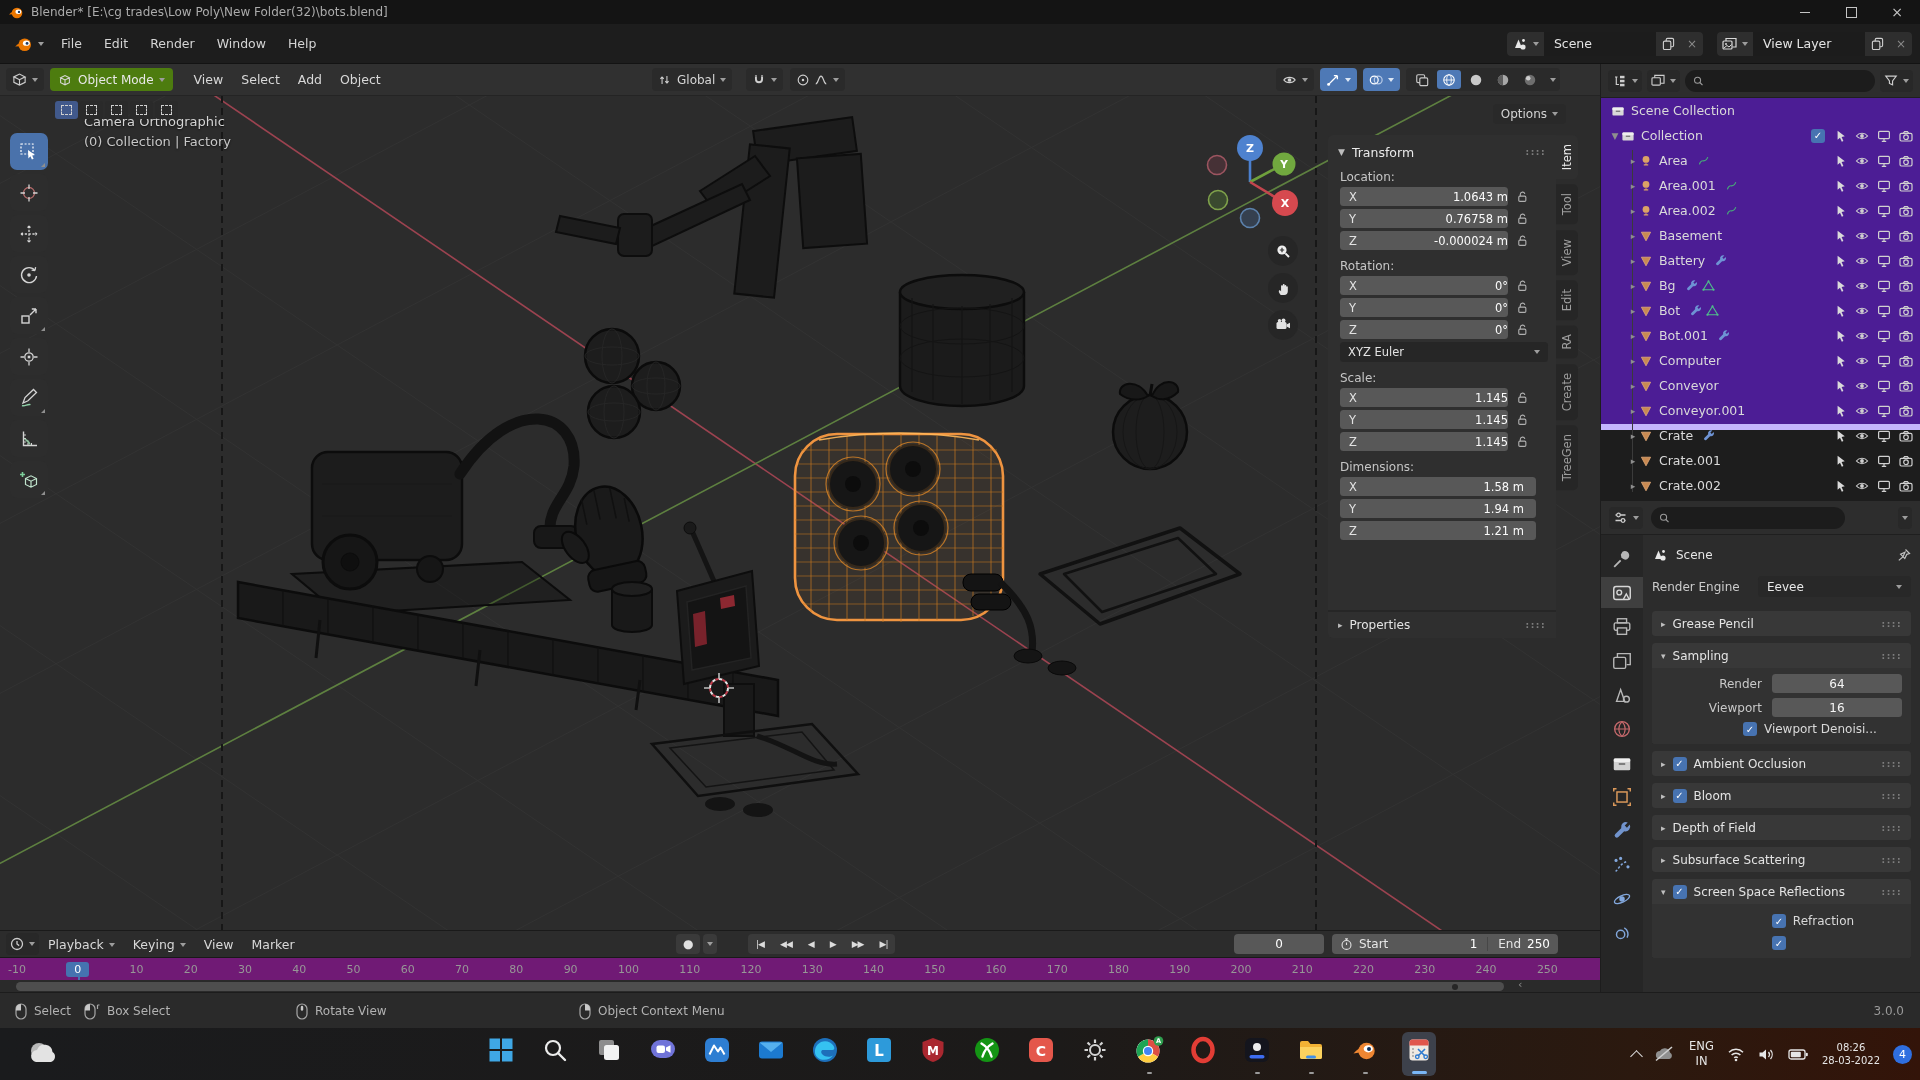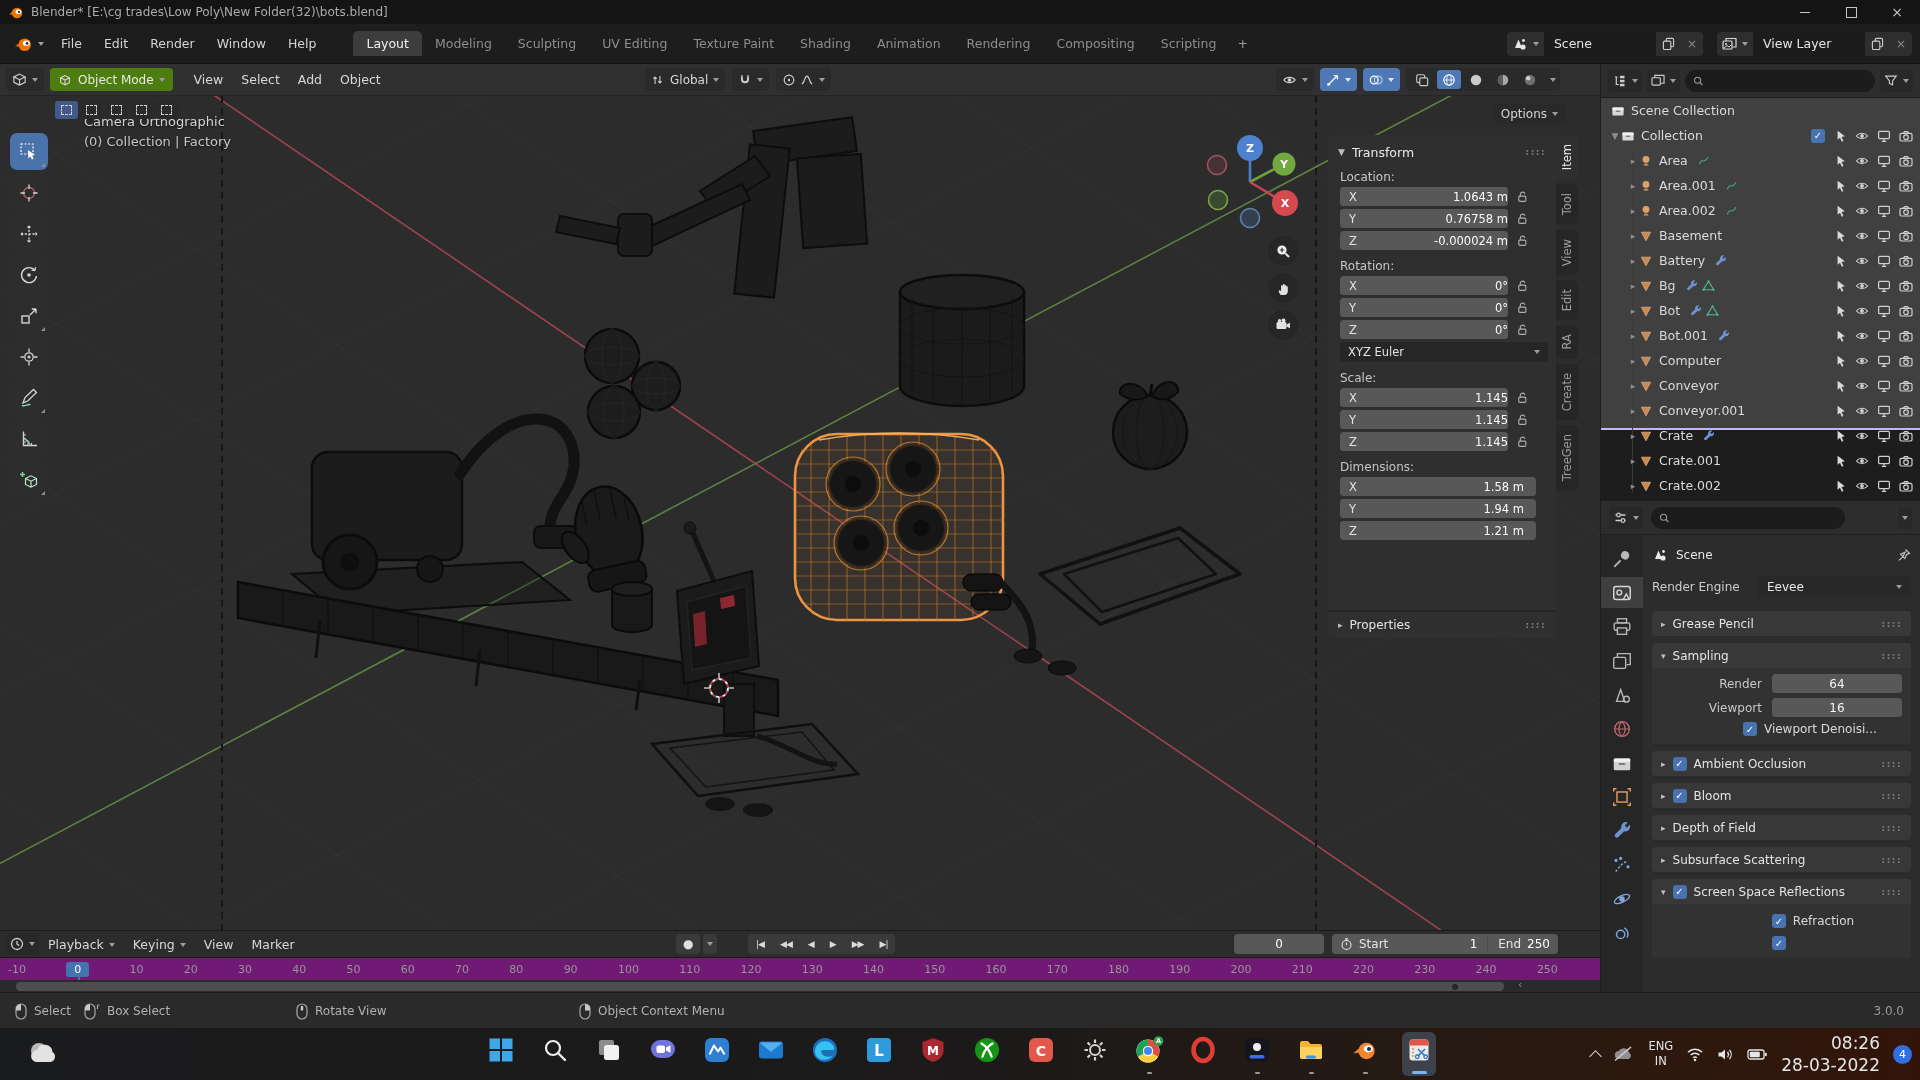--- a/index.html
+++ b/index.html
@@ -78,21 +78,21 @@
   .np-drop{margin:2px 8px 3px 12px;height:20px;background:#262626;border-radius:3.5px;display:flex;align-items:center;padding:0 8px;color:#e2e2e2;font-size:11.5px;}
   .np-drop .cv{margin-left:auto;}
   #np-props{position:absolute;left:0;right:0;bottom:0;height:26px;background:#2f2f2f;border-top:2px solid #262626;display:flex;align-items:center;padding:0 10px;color:#e4e4e4;border-radius:0 0 0 5px;}
   #np-props .car{color:#bdbdbd;font-size:9px;margin-right:7px;}
   #np-props .grip{margin-left:auto;}
   #nptabs{left:1556px;top:39px;display:flex;flex-direction:column;gap:5px;}
   .nptab{writing-mode:vertical-rl;transform:rotate(180deg);background:#262626;color:#9e9e9e;font-size:11.5px;padding:9px 4px;border-radius:5px 0 0 5px;text-align:center;}
   .nptab.active{background:#2f2f2f;color:#eaeaea;}
 
   
-  #outliner{left:1601px;top:64px;width:319px;height:366px;background:#404040;box-sizing:border-box;border-bottom:2px solid #c4b5fd;}
+  #outliner{left:1601px;top:64px;width:319px;height:366px;background:#4c1d95;box-sizing:border-box;border-bottom:6px solid #c4b5fd;}
   #ol-header{display:flex;align-items:center;height:34px;background:#2d2d2d;padding:0 7px;gap:5px;border-bottom:1px solid #1f1f1f;box-sizing:border-box;}
   .ol-hbtn{display:flex;align-items:center;background:#282828;height:22px;border-radius:4px;padding:0 4px;}
   #ol-search{flex:1;display:flex;align-items:center;background:#1c1c1c;border-radius:12px;height:22px;padding:0 8px;gap:5px;}
   #ol-search input{background:transparent;border:none;outline:none;color:#d6d6d6;width:100%;font-size:12px;}
   #outliner-rows{position:relative;}
   #outliner-rows::before{content:"";position:absolute;left:31px;top:52px;bottom:6px;width:1px;background:#3b3b3b;}
   .o-row{display:flex;align-items:center;height:25px;padding-right:7px;position:relative;}
   .o-row .o-name{margin-left:6px;color:#dadada;font-size:12.5px;white-space:nowrap;}
   .o-caret{color:#8e8e8e;font-size:9px;width:12px;text-align:center;flex:0 0 12px;}
   .o-extras{display:flex;align-items:center;gap:4px;margin-left:9px;}
@@ -155,21 +155,21 @@
   #taskbar{left:0;top:1028px;width:1920px;height:52px;background:linear-gradient(90deg,#1a1b1d 0%,#1c1a19 55%,#2b190f 85%,#331409 100%);}
   #tb-weather{position:absolute;left:26px;top:10px;}
   #tb-center{position:absolute;left:50%;top:4px;transform:translateX(-50%);display:flex;align-items:flex-start;gap:20px;}
   .tbi{width:34px;height:44px;display:flex;flex-direction:column;align-items:center;position:relative;border-radius:6px;}
   .tbi .ic{margin-top:4px;}
   .tbi-dot{position:absolute;bottom:2px;width:5px;height:2.5px;border-radius:2px;background:#9a9a9a;}
   .tbi.active{background:#3d414b;}
   .tbi.active::after{content:"";position:absolute;bottom:2px;width:15px;height:3px;border-radius:2px;background:#7ab6f5;}
   #tb-tray{position:absolute;right:8px;top:0;height:52px;display:flex;align-items:center;gap:13px;}
   #tray-lang{font-size:11.5px;color:#e6e6e6;text-align:center;line-height:1.3;}
-  #tray-clock{font-size:17px;color:#e6e6e6;text-align:right;line-height:1.3;}
+  #tray-clock{font-size:10px;color:#e6e6e6;text-align:center;line-height:1.3;}
   #tray-badge{width:19px;height:19px;border-radius:50%;background:#2f6fe0;color:#fff;display:flex;align-items:center;justify-content:center;font-size:11px;}
   .tray-chev{width:8px;height:8px;border-left:1.6px solid #e0e0e0;border-top:1.6px solid #e0e0e0;transform:rotate(45deg);margin-top:4px;}
 </style>
 </head>
 <body>
 
 <div id="app">
 
   <div id="titlebar" class="abs">
     <svg width="16" height="16" viewBox="0 0 16 16">
@@ -198,33 +198,20 @@
           <ellipse cx="10.4" cy="7.7" rx="2.9" ry="2.2" fill="#fff"></ellipse>
           <circle cx="11" cy="7.9" r="1.2" fill="#1d3b66"></circle>
         </svg>
       <span class="cv"></span>
     </div>
     <span class="menu-item">File</span>
     <span class="menu-item">Edit</span>
     <span class="menu-item">Render</span>
     <span class="menu-item">Window</span>
     <span class="menu-item">Help</span>
-    <div id="ws-tabs">
-      <span class="ws-tab active">Layout</span>
-      <span class="ws-tab">Modeling</span>
-      <span class="ws-tab">Sculpting</span>
-      <span class="ws-tab">UV Editing</span>
-      <span class="ws-tab">Texture Paint</span>
-      <span class="ws-tab">Shading</span>
-      <span class="ws-tab">Animation</span>
-      <span class="ws-tab">Rendering</span>
-      <span class="ws-tab">Compositing</span>
-      <span class="ws-tab">Scripting</span>
-      <span class="ws-tab plus">+</span>
-    </div>
     <div id="top-right">
       <div class="sel-group">
         <span class="seg-ic">
             <svg width="16" height="14" viewBox="0 0 16 14">
               <path d="M3 11 L6.5 2.5 L10 11 Z" fill="#e8e8e8"></path>
               <circle cx="11" cy="10" r="2.6" fill="#e8e8e8"></circle>
               <circle cx="11.5" cy="3.5" r="1.4" fill="#e8e8e8"></circle>
             </svg>
             <span class="cv"></span>
           </span>
@@ -273,21 +260,21 @@
         </svg>
       <span>Object Mode</span>
       <span class="cv"></span>
     </div>
     <span class="hd-menu">View</span>
     <span class="hd-menu">Select</span>
     <span class="hd-menu">Add</span>
     <span class="hd-menu">Object</span>
 
     <div id="vph-center">
-      <div class="hd-btn" style="margin:0">
+      <div class="hd-btn" style="margin:7px">
         <svg width="13" height="14" viewBox="0 0 16 16">
             <path d="M5 13 V4 M5 4 L3 6.6 M5 4 L7 6.6 M11 3 V12 M11 12 L9 9.4 M11 12 L13 9.4" fill="none" stroke="#d0d0d0" stroke-width="1.3"></path>
           </svg>
         <span style="margin-left:6px">Global</span>
         <span class="cv"></span>
       </div>
       <div class="hd-btn" style="margin:0">
         <svg width="14" height="14" viewBox="0 0 16 16">
             <path d="M4.5 2.5 V7 a3.5 3.5 0 0 0 7 0 V2.5" fill="none" stroke="#cfcfcf" stroke-width="2.2"></path>
             <path d="M4.5 2.5 v2.2 M11.5 2.5 v2.2" stroke="#8a8a8a" stroke-width="2.2"></path>

